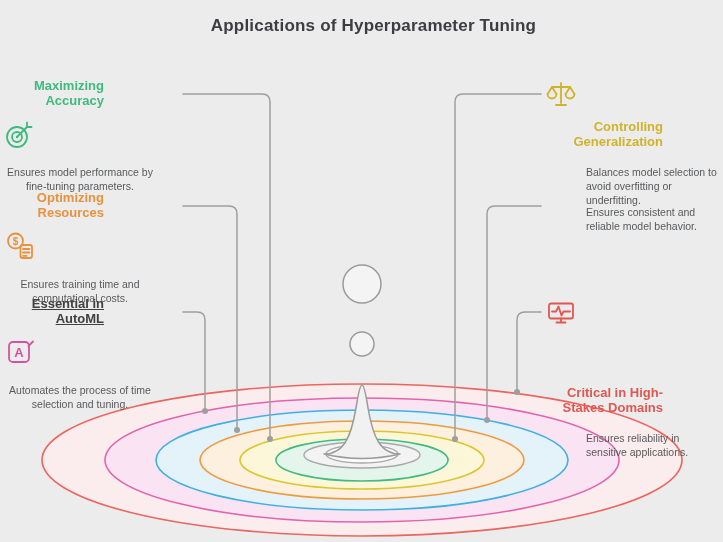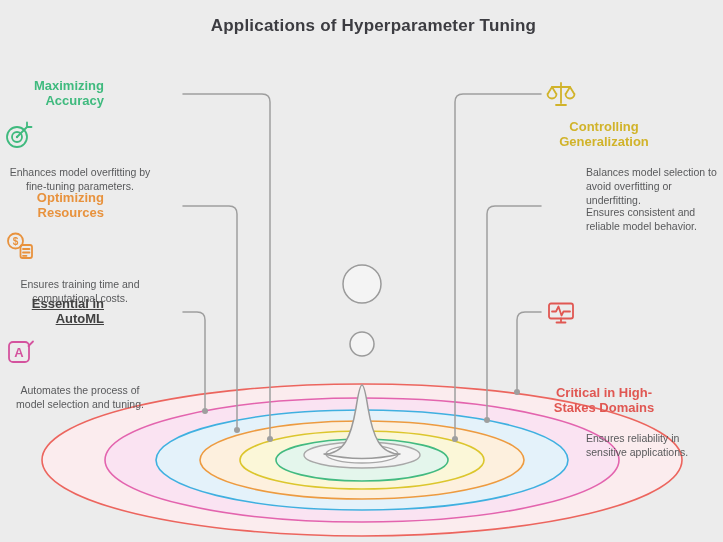--- a/index.html
+++ b/index.html
@@ -7,21 +7,21 @@
   body { font-family: "Liberation Sans", sans-serif; }
   .canvas { position: relative; width: 723px; height: 542px; background: #ececec; overflow: hidden; }
   .diagram { position: absolute; left: 0; top: 0; width: 723px; height: 542px; }
   .title { position: absolute; top: 16px; left: 0; width: 100%; text-align: center;
            font-size: 17px; font-weight: bold; letter-spacing: .2px; color: #3c3c41; padding-left: 24px; }
   .item { position: absolute; width: 175px; }
   .item .head { display: flex; gap: 9px; align-items: flex-start; flex-direction: column; }
   .item.left .head { justify-content: flex-end; }
   .item h3 { font-size: 13px; line-height: 1.18; font-weight: bold; }
   .item.left h3 { text-align: right; max-width: 100px; }
-  .item.right h3 { max-width: 118px; text-align: center; }
+  .item.right h3 { max-width: 118px; text-align: right; }
   .icon { flex: 0 0 32px; width: 32px; height: 32px; }
   .icon svg { display: block; width: 32px; height: 32px; }
   .desc { font-size: 10.5px; color: #58595b; line-height: 1.34; }
   .item.left .desc { width: 148px; margin: 15px 0 0 2px; text-align: center; }
   .item.right .desc { width: 132px; margin: 15px 0 0 41px; }
   .pos-l1 { left: 4px;  top: 78px; }
   .pos-l2 { left: 4px;  top: 190px; }
   .pos-l3 { left: 4px;  top: 296px; }
   .pos-r1 { left: 545px; top: 78px; }
   .pos-r2 { left: 545px; top: 190px; }
@@ -77,21 +77,21 @@
       <span class="icon" style="color: rgb(63, 186, 126);">
         <svg viewBox="0 0 32 32" fill="none" stroke="currentColor" stroke-width="1.8" stroke-linecap="round" stroke-linejoin="round">
           <circle cx="13" cy="19" r="10"></circle>
           <circle cx="13" cy="19" r="5"></circle>
           <circle cx="13" cy="19" r="1.2" fill="currentColor" stroke="none"></circle>
           <path d="M13 19 L23 9"></path>
           <path d="M23 9 L23 4.5 M23 9 L27.5 9"></path>
         </svg>
       </span>
     </div>
-    <p class="desc">Enhances model overfitting by fine-tuning parameters.</p>
+    <p class="desc">Ensures model performance by fine-tuning parameters.</p>
   </div>
 
   <div class="item left pos-l2">
     <div class="head">
       <h3 style="color: rgb(232, 146, 61);">Optimizing Resources</h3>
       <span class="icon" style="color: rgb(232, 146, 61);">
         <svg viewBox="0 0 32 32" fill="none" stroke="currentColor" stroke-width="1.8" stroke-linecap="round" stroke-linejoin="round">
           <circle cx="11.5" cy="11" r="7.5"></circle>
           <text x="11.5" y="14.5" font-size="10" font-weight="bold" fill="currentColor" stroke="none" text-anchor="middle">$</text>
           <rect x="16.5" y="15" width="11.5" height="13" rx="2"></rect>
@@ -106,21 +106,21 @@
     <div class="head">
       <h3 style="color: #404040; text-decoration: underline;">Essential in AutoML</h3>
       <span class="icon" style="color: rgb(212, 83, 158);">
         <svg viewBox="0 0 32 32" fill="none" stroke="currentColor" stroke-width="1.8" stroke-linecap="round" stroke-linejoin="round">
           <rect x="5" y="6" width="20" height="20" rx="4"></rect>
           <text x="15" y="21" font-size="13" font-weight="bold" fill="currentColor" stroke="none" text-anchor="middle">A</text>
           <path d="M24.5 10 L29 5.5"></path>
         </svg>
       </span>
     </div>
-    <p class="desc">Automates the process of model selection and tuning.</p>
+    <p class="desc">Automates the process of time selection and tuning.</p>
   </div>
 
   <div class="item right pos-r1">
     <div class="head">
       <span class="icon" style="color: rgb(209, 179, 42);">
         <svg viewBox="0 0 32 32" fill="none" stroke="currentColor" stroke-width="1.8" stroke-linecap="round" stroke-linejoin="round">
           <path d="M16 5 V25"></path>
           <path d="M11 27 H21"></path>
           <path d="M7 9 H25"></path>
           <path d="M7 9 L3 15.5 M7 9 L11 15.5"></path>

